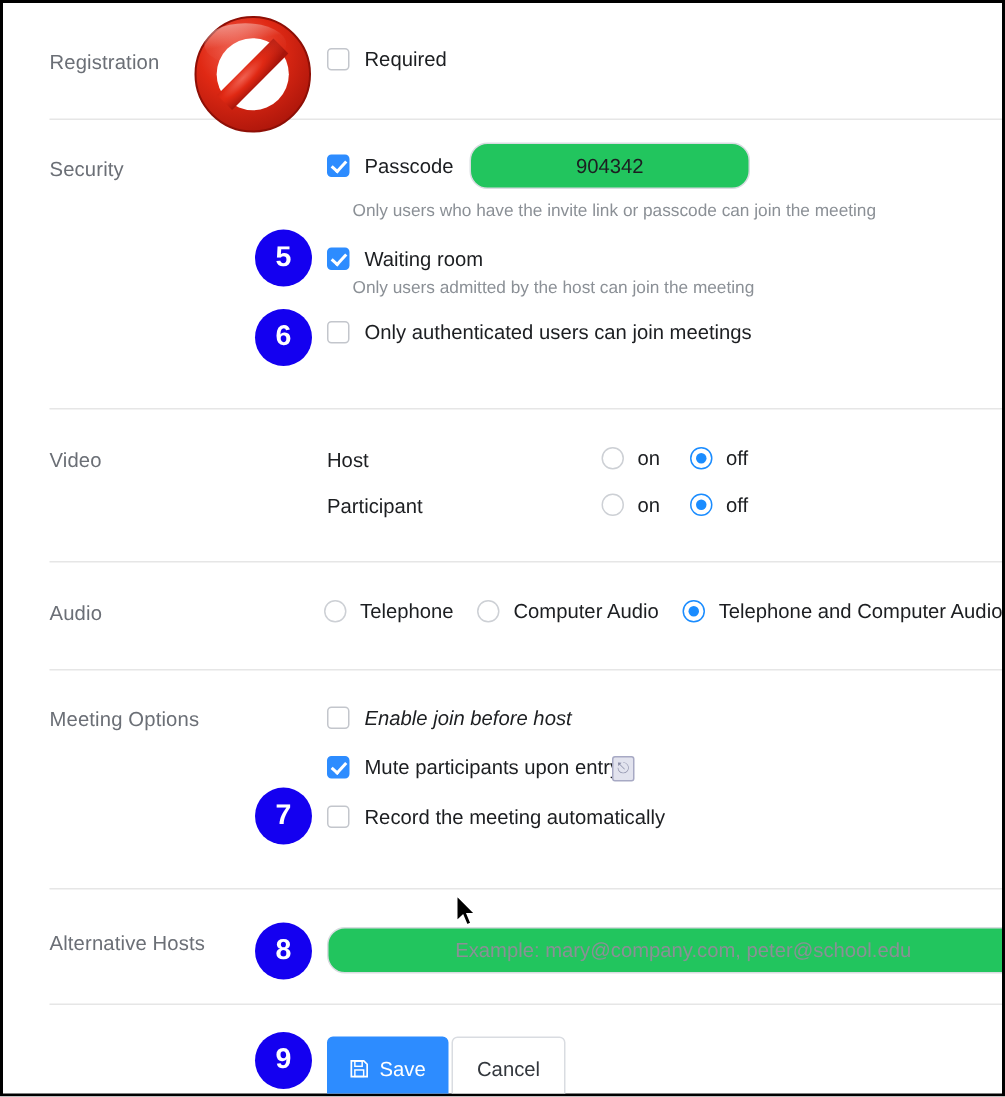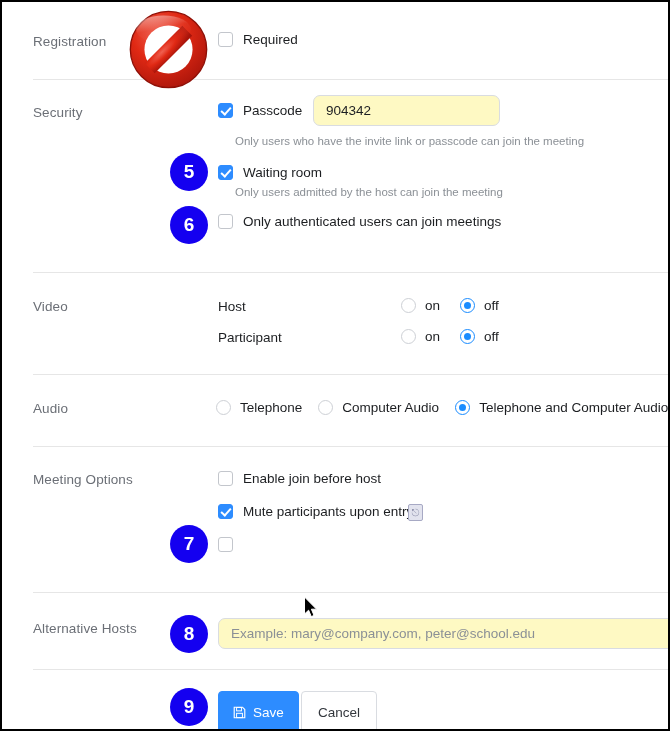--- a/index.html
+++ b/index.html
@@ -83,27 +83,28 @@
     position: absolute;
     font-size: 11.5px;
     color: #8b9096;
     white-space: nowrap;
   }
 
   
   .tinput {
     position: absolute;
     border: 1px solid #d9dce1;
-    border-radius: 7px;
-    background: #fef9c3;
+    border-radius: 12px;
+    background: #22c55e;
     font-family: "Liberation Sans", sans-serif;
     font-size: 13.5px;
     color: #1c1e21;
     padding: 0 12px;
     outline: none;
+    text-align: center;
   }
   .tinput::placeholder { color: #8b9096; }
 
   
   .radio-group {
     position: absolute;
     display: flex;
     align-items: center;
   }
   .radio-item {
@@ -298,33 +299,34 @@
     <span class="radio-item" style="margin-left:16px;">
       <span class="rd sel"></span>
       <span class="rd-label">Telephone and Computer Audio</span>
     </span>
   </div>
 
   <div class="divider" style="top:444px;"></div>
 
   <div class="row-label" style="top:470px;">Meeting Options</div>
 
-  <div class="cb-line" style="left:216px; top:469px;">
+  <div class="cb-line" style="left:216px; top:469px;font-style:italic;">
     <span class="cb"></span>
     <span class="cb-label">Enable join before host</span>
   </div>
 
   <div class="cb-line" style="left:216px; top:502px;">
     <span class="cb checked"></span>
     <span class="cb-label">Mute participants upon entry</span>
   </div>
   <div id="broken-ic" style="left:406px; top:502px;">⎋</div>
 
   <div class="cb-line" style="left:216px; top:535px;">
     <span class="cb"></span>
+    <span class="cb-label">Record the meeting automatically</span>
   </div>
 
   <div class="divider" style="top:590px;"></div>
 
   <div class="row-label" style="top:619px;">Alternative Hosts</div>
 
   <input class="tinput" id="alt-hosts-input" style="left: 216px; top: 616px; width: 475px; height: 31px;" placeholder="Example: mary@company.com, peter@school.edu">
 
   <div class="divider" style="top:667px;"></div>
 

